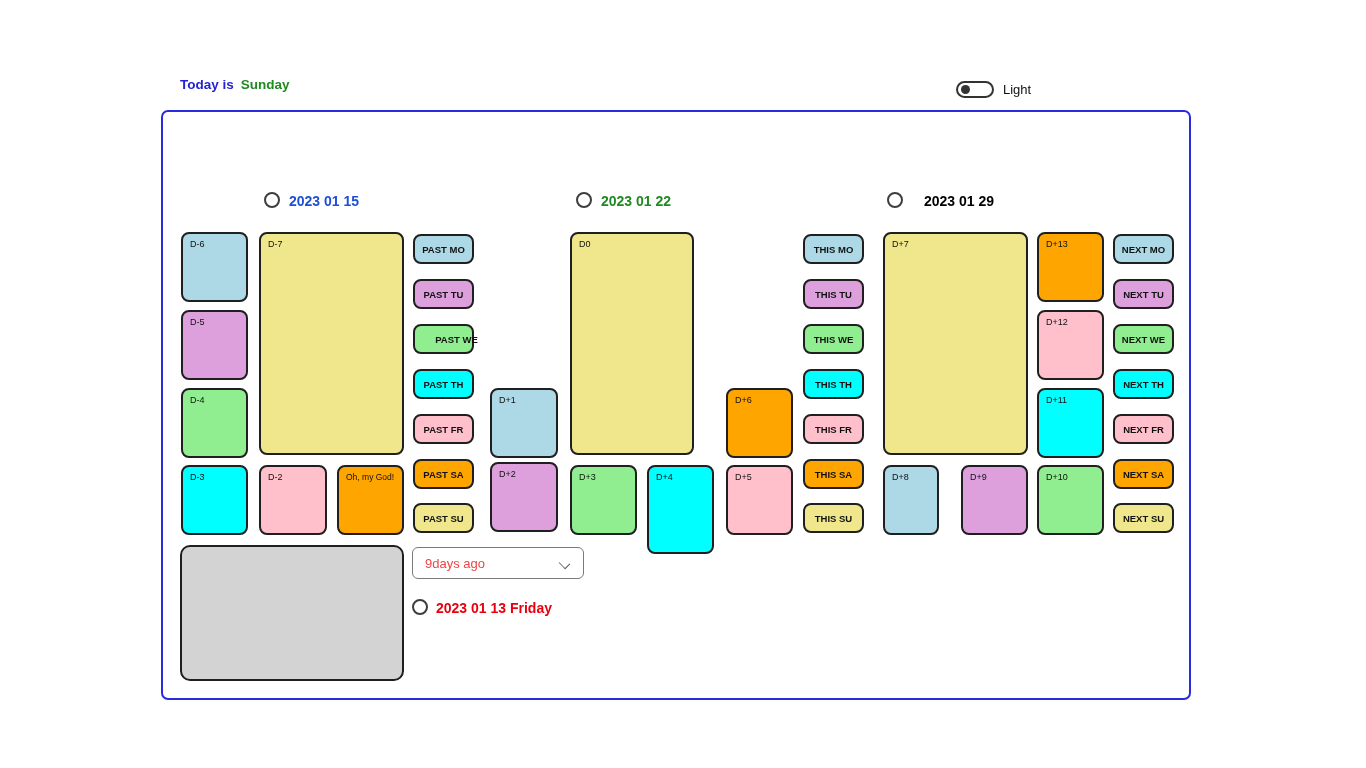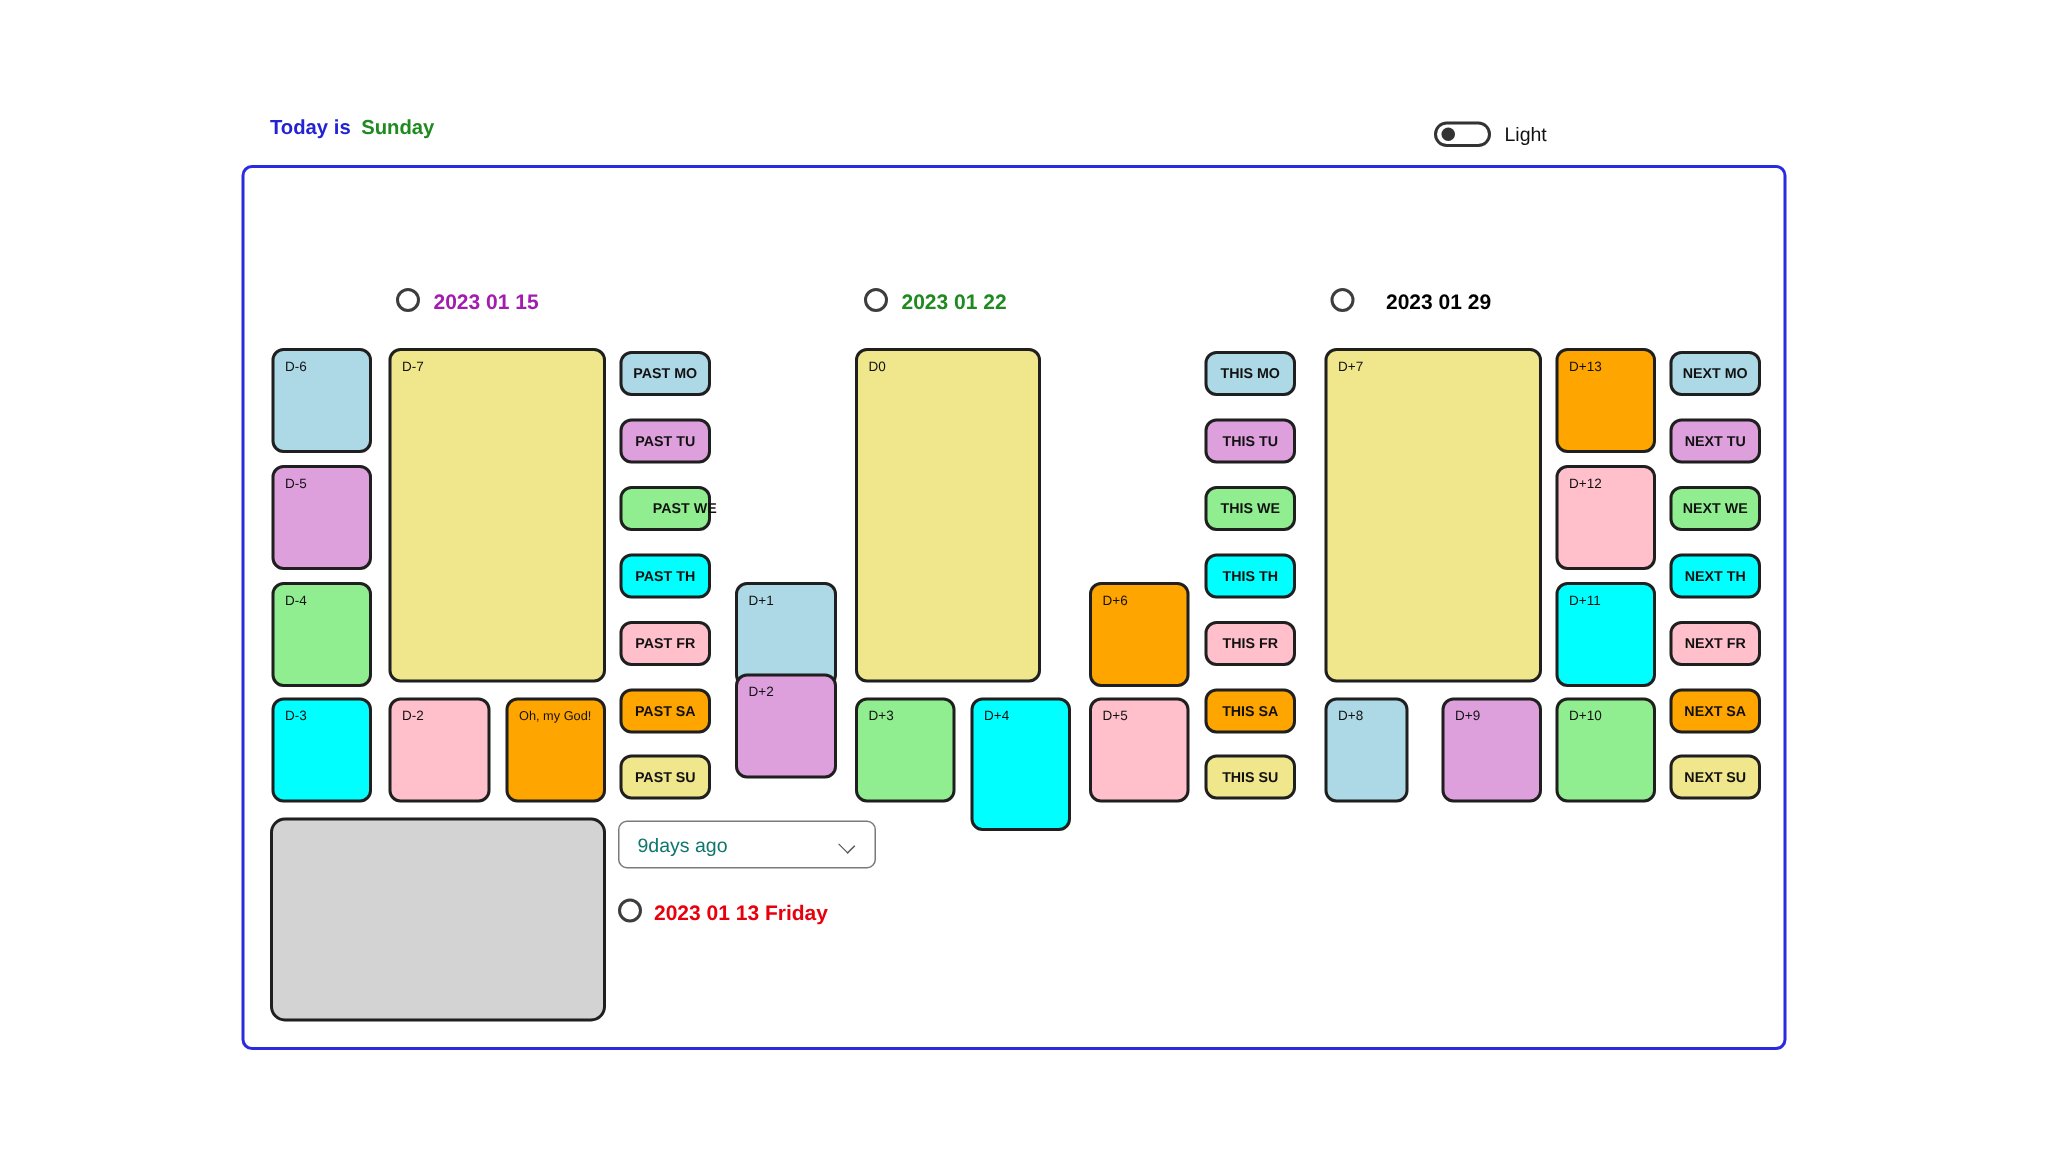--- a/index.html
+++ b/index.html
@@ -22,39 +22,39 @@
   
   .box{border:2px solid #1f1f1f;border-radius:8px;box-sizing:border-box;cursor:pointer;}
   .box .lbl{position:absolute;top:5px;left:7px;font-size:9px;color:#111;white-space:nowrap;}
   .daybtn{width:61px;height:30px;border:2px solid #1f1f1f;border-radius:8px;box-sizing:border-box;
           display:flex;align-items:center;justify-content:center;
           font-size:9.5px;font-weight:bold;color:#111;cursor:pointer;white-space:nowrap;}
   
   .graybox{top:545px;left:180px;width:224px;height:136px;background:#D3D3D3;border:2px solid #1f1f1f;border-radius:10px;box-sizing:border-box;}
   .dropdown{top:547px;left:412px;width:172px;height:32px;border:1.5px solid #7a7a7a;border-radius:6px;box-sizing:border-box;
             display:flex;align-items:center;background:#fff;cursor:pointer;}
-  .dropdown .val{margin-left:12px;font-size:13px;color:#0f766e;}
+  .dropdown .val{margin-left:12px;font-size:13px;color:#ef4444;}
   .dropdown .chev{position:absolute;right:14px;top:11px;width:8px;height:8px;border-right:1.6px solid #555;border-bottom:1.6px solid #555;transform:rotate(45deg) scale(1,0.8);}
   .seldate{font-size:14px;font-weight:bold;white-space:nowrap;}
 </style>
 </head>
 <body>
 
 <div class="abs title">
   <span style="color: rgb(35, 35, 211);">Today is</span><span class="day" style="color: rgb(31, 138, 31);">Sunday</span>
 </div>
 <div class="abs toggle">
   <span class="knob"></span>
 </div>
 <div class="abs toggle-label">Light</div>
 
 <div class="abs frame"></div>
 
 <span class="abs radio" style="left:264px;top:192px;"></span>
-<span class="abs wdate" style="left: 289px; top: 193px; color: #a21caf;">2023 01 15</span>
+<span class="abs wdate" style="left: 289px; top: 193px; color: #1d4ed8;">2023 01 15</span>
 
 <span class="abs radio" style="left:576px;top:192px;"></span>
 <span class="abs wdate" style="left: 601px; top: 193px; color: rgb(31, 138, 31);">2023 01 22</span>
 
 <span class="abs radio" style="left:887px;top:192px;"></span>
 <span class="abs wdate" style="left: 924px; top: 193px; color: #000000;">2023 01 29</span>
 
 <div class="abs box" style="left: 181px; top: 232px; width: 67px; height: 70px; background-color: rgb(173, 216, 230);">
     <span class="lbl">D-6</span>
   </div>
@@ -87,21 +87,21 @@
 
 <div class="abs box" style="left: 490px; top: 388px; width: 68px; height: 70px; background-color: rgb(173, 216, 230);">
     <span class="lbl">D+1</span>
   </div>
 <div class="abs box" style="left: 570px; top: 232px; width: 124px; height: 223px; background-color: rgb(240, 230, 140);">
     <span class="lbl">D0</span>
   </div>
 <div class="abs box" style="left: 726px; top: 388px; width: 67px; height: 70px; background-color: rgb(255, 165, 0);">
     <span class="lbl">D+6</span>
   </div>
-<div class="abs box" style="left: 490px; top: 449px; width: 68px; height: 70px; background-color: rgb(221, 160, 221); padding-left: 21px;">
+<div class="abs box" style="left: 490px; top: 462px; width: 68px; height: 70px; background-color: rgb(221, 160, 221); padding-left: 21px;">
     <span class="lbl">D+2</span>
   </div>
 <div class="abs box" style="left: 570px; top: 465px; width: 67px; height: 70px; background-color: rgb(144, 238, 144);">
     <span class="lbl">D+3</span>
   </div>
 <div class="abs box" style="left: 647px; top: 465px; width: 67px; height: 89px; background-color: rgb(0, 255, 255);">
     <span class="lbl">D+4</span>
   </div>
 <div class="abs box" style="left: 726px; top: 465px; width: 67px; height: 70px; background-color: rgb(255, 192, 203);">
     <span class="lbl">D+5</span>

